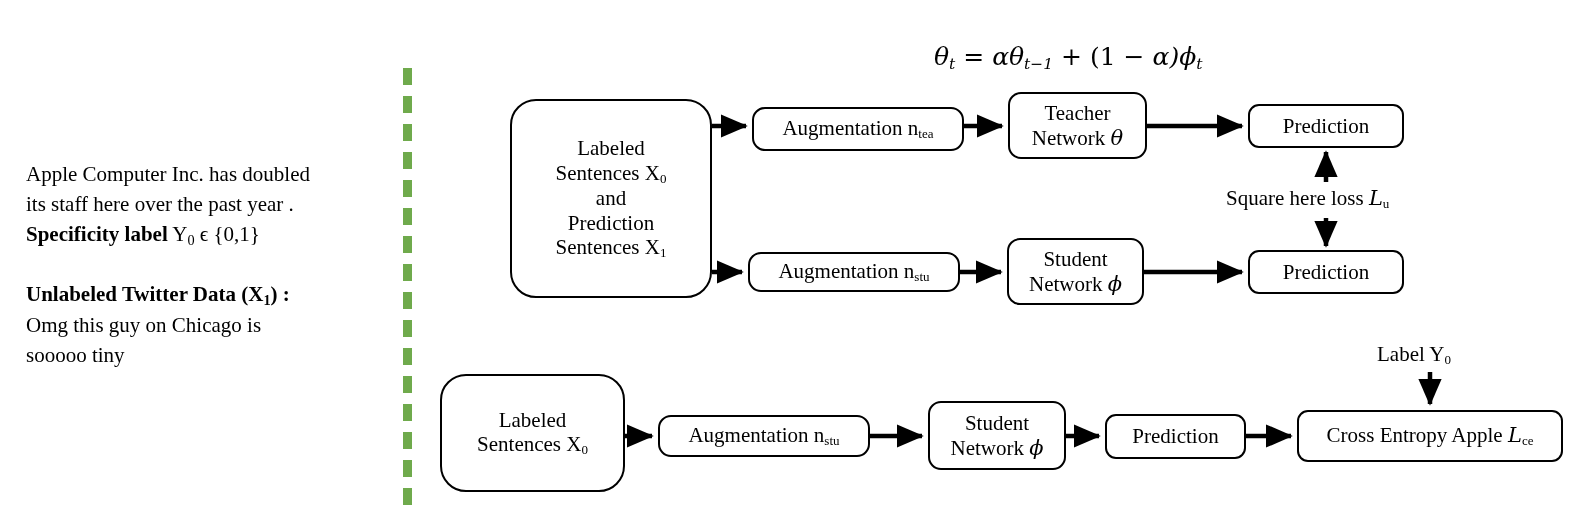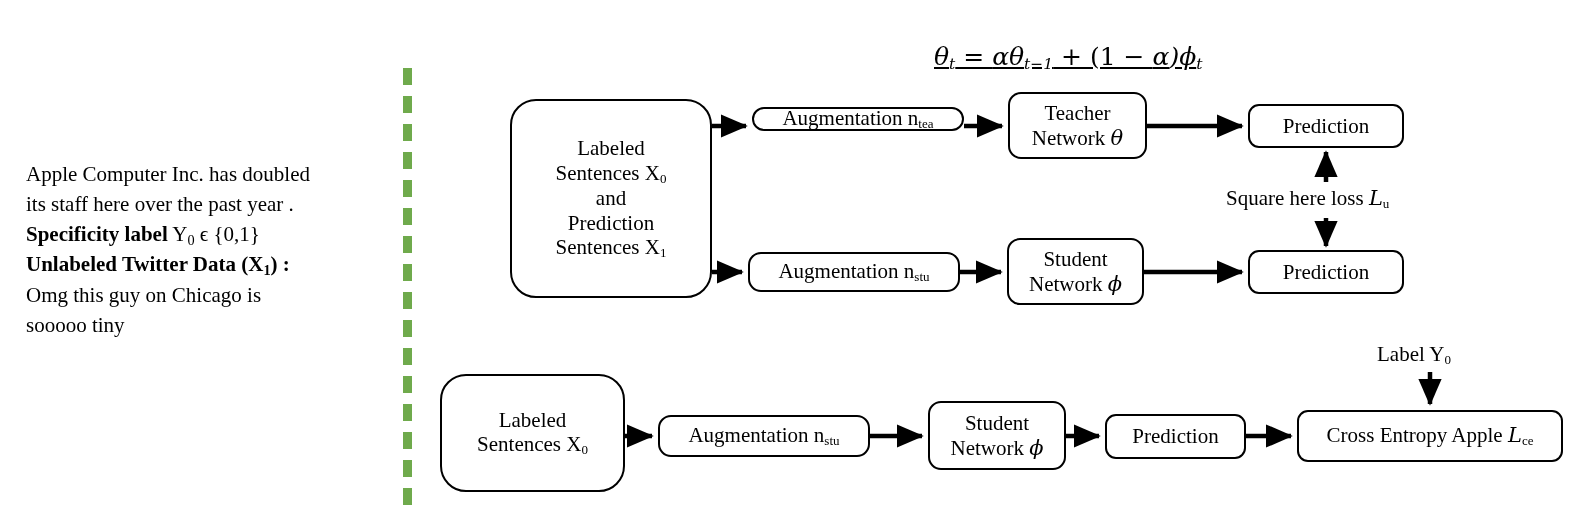--- a/index.html
+++ b/index.html
@@ -20,21 +20,21 @@
   
   .left-panel {
     position: absolute;
     left: 26px;
     top: 160px;
     width: 350px;
     font-size: 21px;
     line-height: 1.42;
   }
   .blk { margin-bottom: 0; }
-  .blk + .blk { }
+  .blk + .blk { margin-top: 30px; }
   .hdr { font-weight: bold; }
   .sub { font-size: 0.68em; vertical-align: -0.30em; }
 
   
   .divider {
     position: absolute;
     left: 403px;
     top: 68px;
     width: 9px;
     height: 438px;
@@ -107,33 +107,33 @@
       <div>Omg this guy on Chicago is</div>
       <div>sooooo tiny</div>
     </div>
 
   </div>
 
   <svg class="divider" viewBox="0 0 9 438" preserveAspectRatio="none">
     <line x1="4.5" y1="0" x2="4.5" y2="438" stroke="#6FAA4C" stroke-width="9" stroke-dasharray="17 11"></line>
   </svg>
 
-  <div class="equation" style="left:934px; top:42px;text-decoration:underline;"><span>θ</span><span class="eqsub">t</span><span class="up"> = </span><span>αθ</span><span class="eqsub">t−1</span><span class="up"> + (1 − </span><span>α</span><span>)ϕ</span><span class="eqsub">t</span></div>
+  <div class="equation" style="left:934px; top:42px;"><span>θ</span><span class="eqsub">t</span><span class="up"> = </span><span>αθ</span><span class="eqsub">t−1</span><span class="up"> + (1 − </span><span>α</span><span>)ϕ</span><span class="eqsub">t</span></div>
 
   <div class="box r-lg" style="left:510px; top:99px; width:202px; height:199px;">
     <span class="boxtext">
       <span>Labeled</span><br>
       <span>Sentences X</span><span class="mathsub">0</span><br>
       <span>and</span><br>
       <span>Prediction</span><br>
       <span>Sentences X</span><span class="mathsub">1</span>
     </span>
   </div>
 
-  <div class="box r-md" style="left:752px; top:107px; width:212px; height:24px;">
+  <div class="box r-md" style="left:752px; top:107px; width:212px; height:44px;">
     <span class="boxtext"><span>Augmentation n</span><span class="mathsub">tea</span></span>
   </div>
 
   <div class="box r-md" style="left:1008px; top:92px; width:139px; height:67px;">
     <span class="boxtext">
       <span>Teacher</span><br>
       <span>Network </span><span class="mathit">θ</span>
     </span>
   </div>
 

